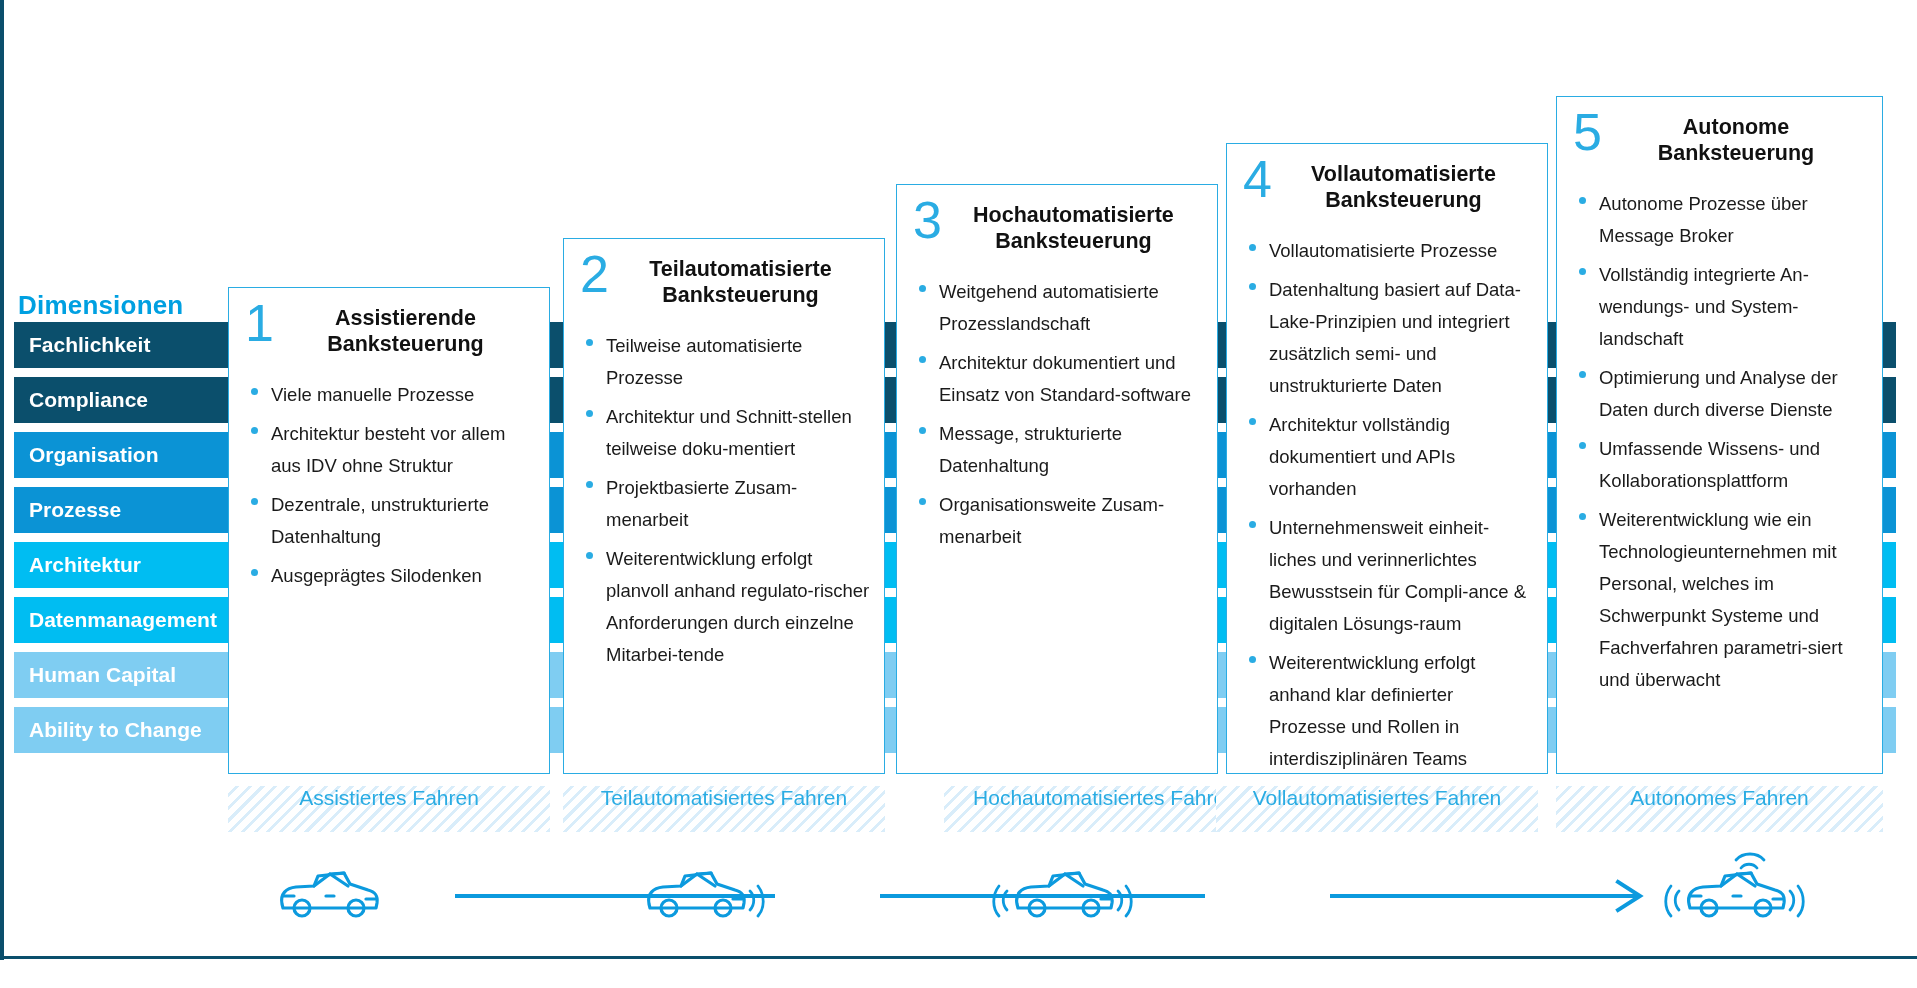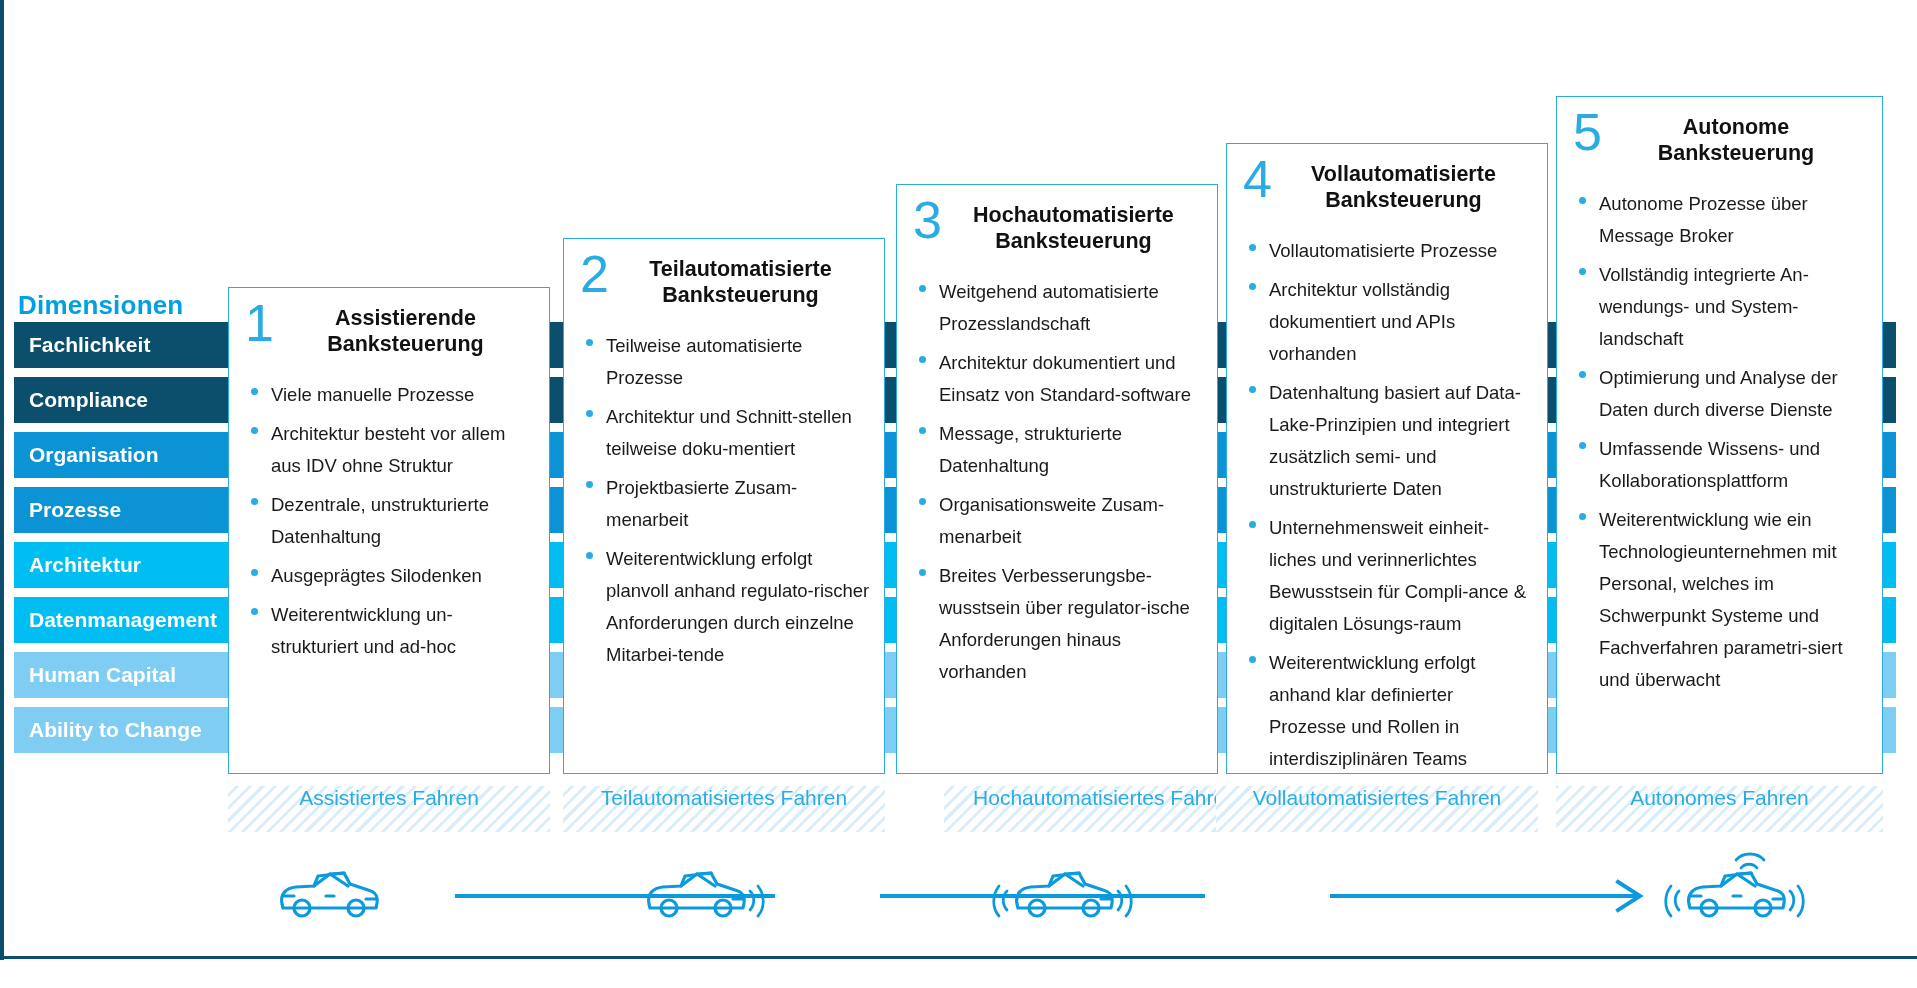--- a/index.html
+++ b/index.html
@@ -207,21 +207,20 @@
           <div class="card-title">
             <div>Assistierende</div>
             <div>Banksteuerung</div>
           </div>
         </div>
         <ul class="card-list">
           <li>Viele manuelle Prozesse</li>
           <li>Architektur besteht vor allem aus IDV ohne Struktur</li>
           <li>Dezentrale, unstrukturierte Datenhaltung</li>
           <li>Ausgeprägtes Silodenken</li>
-          <li>Weiterentwicklung un-strukturiert und ad-hoc</li>
         </ul>
       </div>
       <div class="card" style="left: 563px; top: 238px; width: 322px; height: 536px;">
         <div class="card-head">
           <div class="card-num">2</div>
           <div class="card-title">
             <div>Teilautomatisierte</div>
             <div>Banksteuerung</div>
           </div>
         </div>
@@ -238,35 +237,34 @@
           <div class="card-title">
             <div>Hochautomatisierte</div>
             <div>Banksteuerung</div>
           </div>
         </div>
         <ul class="card-list">
           <li>Weitgehend automatisierte Prozesslandschaft</li>
           <li>Architektur dokumentiert und Einsatz von Standard-software</li>
           <li>Message, strukturierte Datenhaltung</li>
           <li>Organisationsweite Zusam-menarbeit</li>
-          <li>Breites Verbesserungsbe-wusstsein über regulator-ische Anforderungen hinaus vorhanden</li>
         </ul>
       </div>
       <div class="card" style="left: 1226px; top: 143px; width: 322px; height: 631px;">
         <div class="card-head">
           <div class="card-num">4</div>
           <div class="card-title">
             <div>Vollautomatisierte</div>
             <div>Banksteuerung</div>
           </div>
         </div>
         <ul class="card-list">
           <li>Vollautomatisierte Prozesse</li>
+          <li>Datenhaltung basiert auf Data-Lake-Prinzipien und integriert zusätzlich semi- und unstrukturierte Daten</li>
           <li>Architektur vollständig dokumentiert und APIs vorhanden</li>
-          <li>Datenhaltung basiert auf Data-Lake-Prinzipien und integriert zusätzlich semi- und unstrukturierte Daten</li>
           <li>Unternehmensweit einheit-liches und verinnerlichtes Bewusstsein für Compli-ance &amp; digitalen Lösungs-raum</li>
           <li>Weiterentwicklung erfolgt anhand klar definierter Prozesse und Rollen in interdisziplinären Teams</li>
         </ul>
       </div>
       <div class="card" style="left: 1556px; top: 96px; width: 327px; height: 678px;">
         <div class="card-head">
           <div class="card-num">5</div>
           <div class="card-title">
             <div>Autonome</div>
             <div>Banksteuerung</div>

